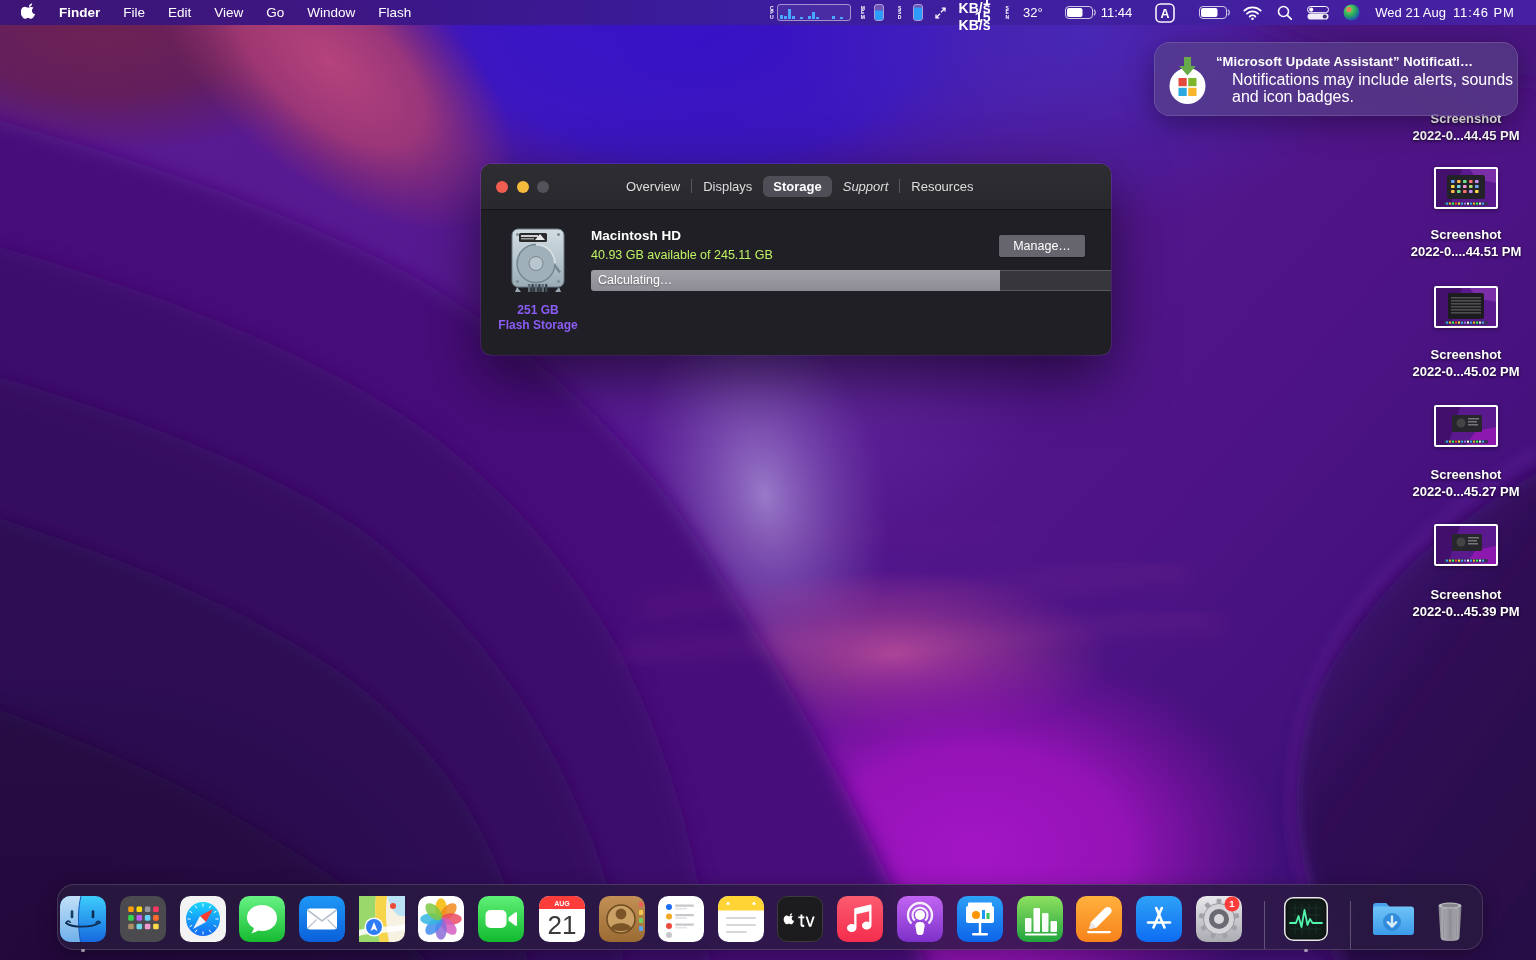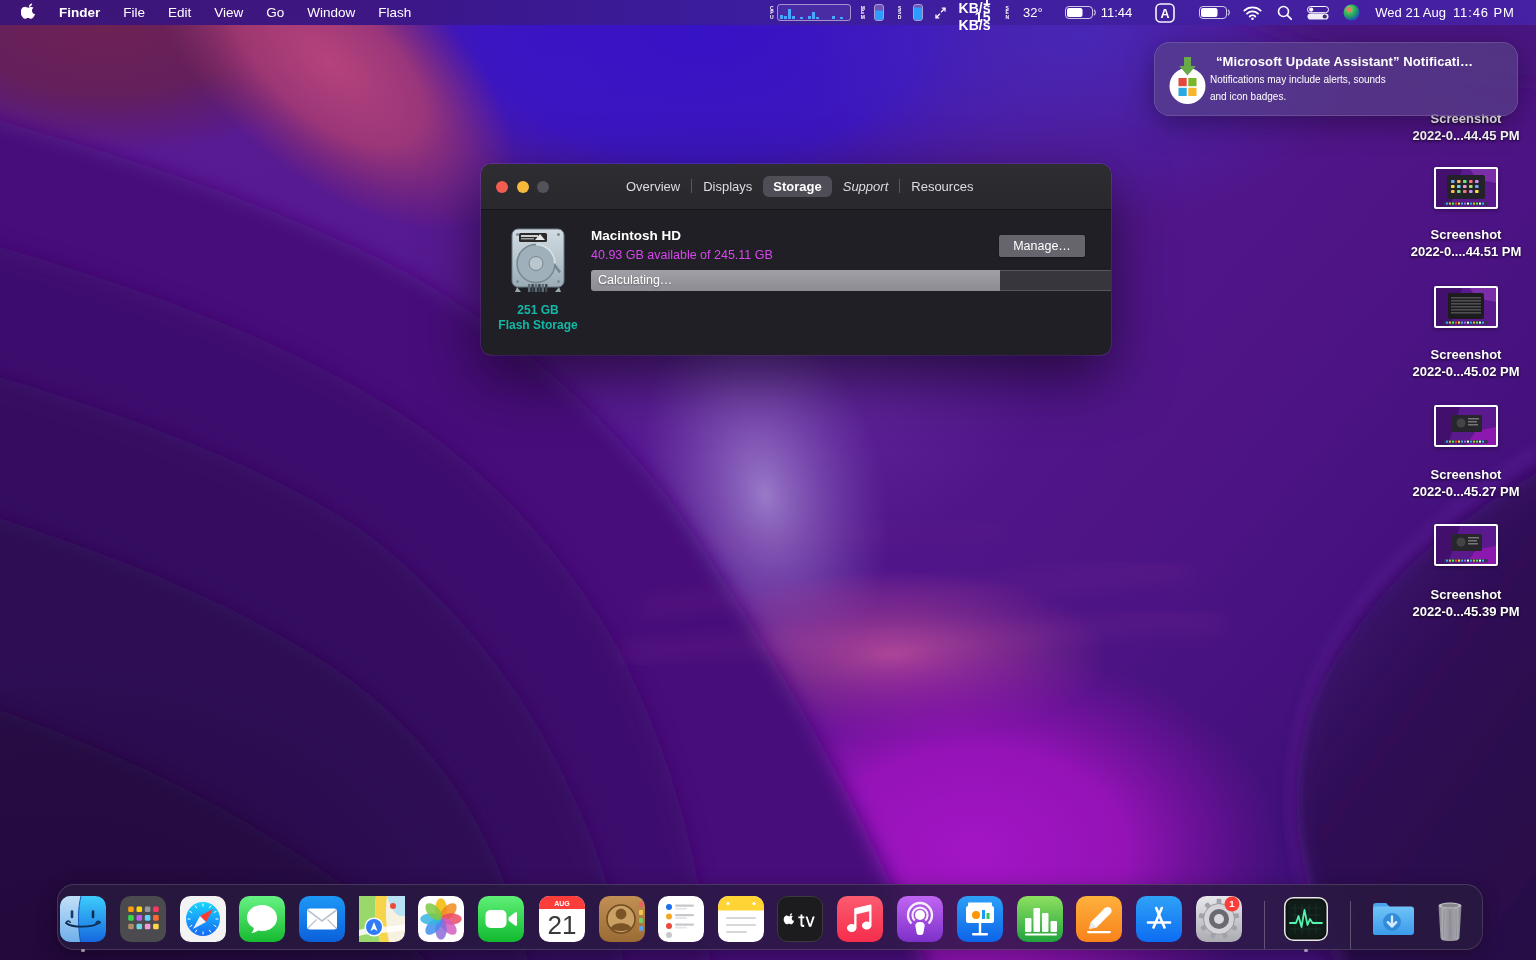--- a/index.html
+++ b/index.html
@@ -7,21 +7,21 @@
 .abs{position:absolute;}
 #menubar{position:absolute;left:0;top:0;width:1536px;height:25px;background:linear-gradient(90deg,rgba(60,21,120,0.96) 0%,rgba(58,21,131,0.96) 22%,rgba(59,29,155,0.96) 48%,rgba(64,32,159,0.96) 72%,rgba(71,33,164,0.96) 100%);display:flex;align-items:center;color:#fff;font-size:13.5px;}
 #menubar .l{display:flex;align-items:center;}
 #menubar .mi{margin:0 11.5px;white-space:nowrap;}
 #menubar .r{position:absolute;right:0;top:0;height:25px;display:flex;align-items:center;}
 .vlabel{font-size:5px;font-weight:bold;line-height:4.6px;letter-spacing:0;color:#fff;text-align:center;}
 .mtxt{font-size:13px;}
 .m2txt{font-size:14px;line-height:8.5px;text-align:right;font-weight:bold;}
 #notif{position:absolute;left:1154px;top:42px;z-index:5;width:364px;height:74px;border-radius:16px;background:rgba(88,72,134,0.6);backdrop-filter:blur(28px);box-shadow:0 8px 30px rgba(0,0,0,0.35),inset 0 0 0 0.5px rgba(255,255,255,0.25);color:#fff;}
 #notif .tt{position:absolute;left:62px;top:12px;font-size:13px;font-weight:bold;letter-spacing:0.1px;}
-#notif .bb{position:absolute;left:56px;top:29px;font-size:10px;line-height:17px;}
+#notif .bb{position:absolute;left:78px;top:29px;font-size:16px;line-height:17px;}
 .shot{position:absolute;width:160px;text-align:center;color:#fff;font-size:13px;font-weight:bold;line-height:17px;text-shadow:0 1px 3px rgba(0,0,0,0.8);}
 .thumb{position:absolute;width:60px;height:38px;background:#fff;border:2px solid #fff;border-radius:2px;box-shadow:0 1px 4px rgba(0,0,0,0.4);}
 .thumb svg{display:block;width:60px;height:38px;}
 </style>
 </head>
 <body>
 <svg id="wall" viewBox="0 0 1536 960" preserveAspectRatio="none">
 <defs>
 <filter id="b20" x="-30%" y="-30%" width="160%" height="160%">
         <feGaussianBlur stdDeviation="20"></feGaussianBlur>
@@ -416,27 +416,27 @@
         <rect x="19" y="56" width="2.4" height="8"></rect>
         <rect x="22.4" y="56" width="2.4" height="8" fill="#3c4950"></rect>
         <rect x="25.8" y="56" width="2.4" height="8"></rect>
         <rect x="29.2" y="56" width="2.4" height="8" fill="#3c4950"></rect>
         <rect x="32.6" y="56" width="2.4" height="8"></rect>
         <rect x="36" y="56" width="2.4" height="8" fill="#3c4950"></rect>
       </g>
   <path d="M8 59 l-2 5 h6 Z M50 59 l2 5 h-6 Z" fill="#97a7b0"></path>
  </svg>
  <div style="position:absolute;left:110px;top:64px;font-size:13.5px;font-weight:bold;color:#fff;">Macintosh HD</div>
- <div style="position:absolute;left:110px;top:84px;font-size:12.5px;color:#d946ef;">40.93 GB available of 245.11 GB</div>
+ <div style="position:absolute;left:110px;top:84px;font-size:12.5px;color:#bef264;">40.93 GB available of 245.11 GB</div>
  <div style="position:absolute;left:110px;top:106px;width:540px;height:21px;border-radius:6px;background:#37363c;box-shadow:inset 0 0 0 1px #58575e;">
   <div style="position:absolute;left:0;top:0;width:409px;height:21px;border-radius:3px 0 0 3px;background:linear-gradient(#a09fa6,#8d8c94);"></div>
   <div style="position:absolute;left:7px;top:3px;font-size:12.5px;color:#fff;text-shadow:0 1px 2px rgba(0,0,0,0.35);">Calculating…</div>
  </div>
  <div style="position:absolute;left:518px;top:71px;width:86px;height:22px;border-radius:2px;background:#66656d;box-shadow:0 1px 2px rgba(0,0,0,0.3);text-align:center;line-height:22px;font-size:12.5px;color:#fff;">Manage…</div>
- <div style="position:absolute;left:7px;top:139px;width:100px;text-align:center;font-size:12px;font-weight:bold;color:#14b8a6;line-height:15px;">251 GB<br>Flash Storage</div>
+ <div style="position:absolute;left:7px;top:139px;width:100px;text-align:center;font-size:12px;font-weight:bold;color:#8b5cf6;line-height:15px;">251 GB<br>Flash Storage</div>
 </div>
 
 <div id="dock" style="position:absolute;left:57px;top:884px;width:1426px;height:66px;border-radius:17px;background:rgba(40,27,62,0.78);backdrop-filter:blur(30px) saturate(1.1);box-shadow:inset 0 0 0 1px rgba(255,255,255,0.14),0 6px 20px rgba(0,0,0,0.3);"></div>
 <div id="dockicons" style="position:absolute;left:57px;top:895px;width:1426px;height:58px;">
     <div style="position:absolute;left:3px;top:1px;width:46px;height:46px;"><svg width="46" height="46" viewBox="0 0 46 46">
         <defs>
           <linearGradient id="fnd" x1="0" y1="0" x2="0" y2="1">
             <stop offset="0" stop-color="#3dcdfc"></stop>
             <stop offset="1" stop-color="#1668df"></stop>
           </linearGradient>

